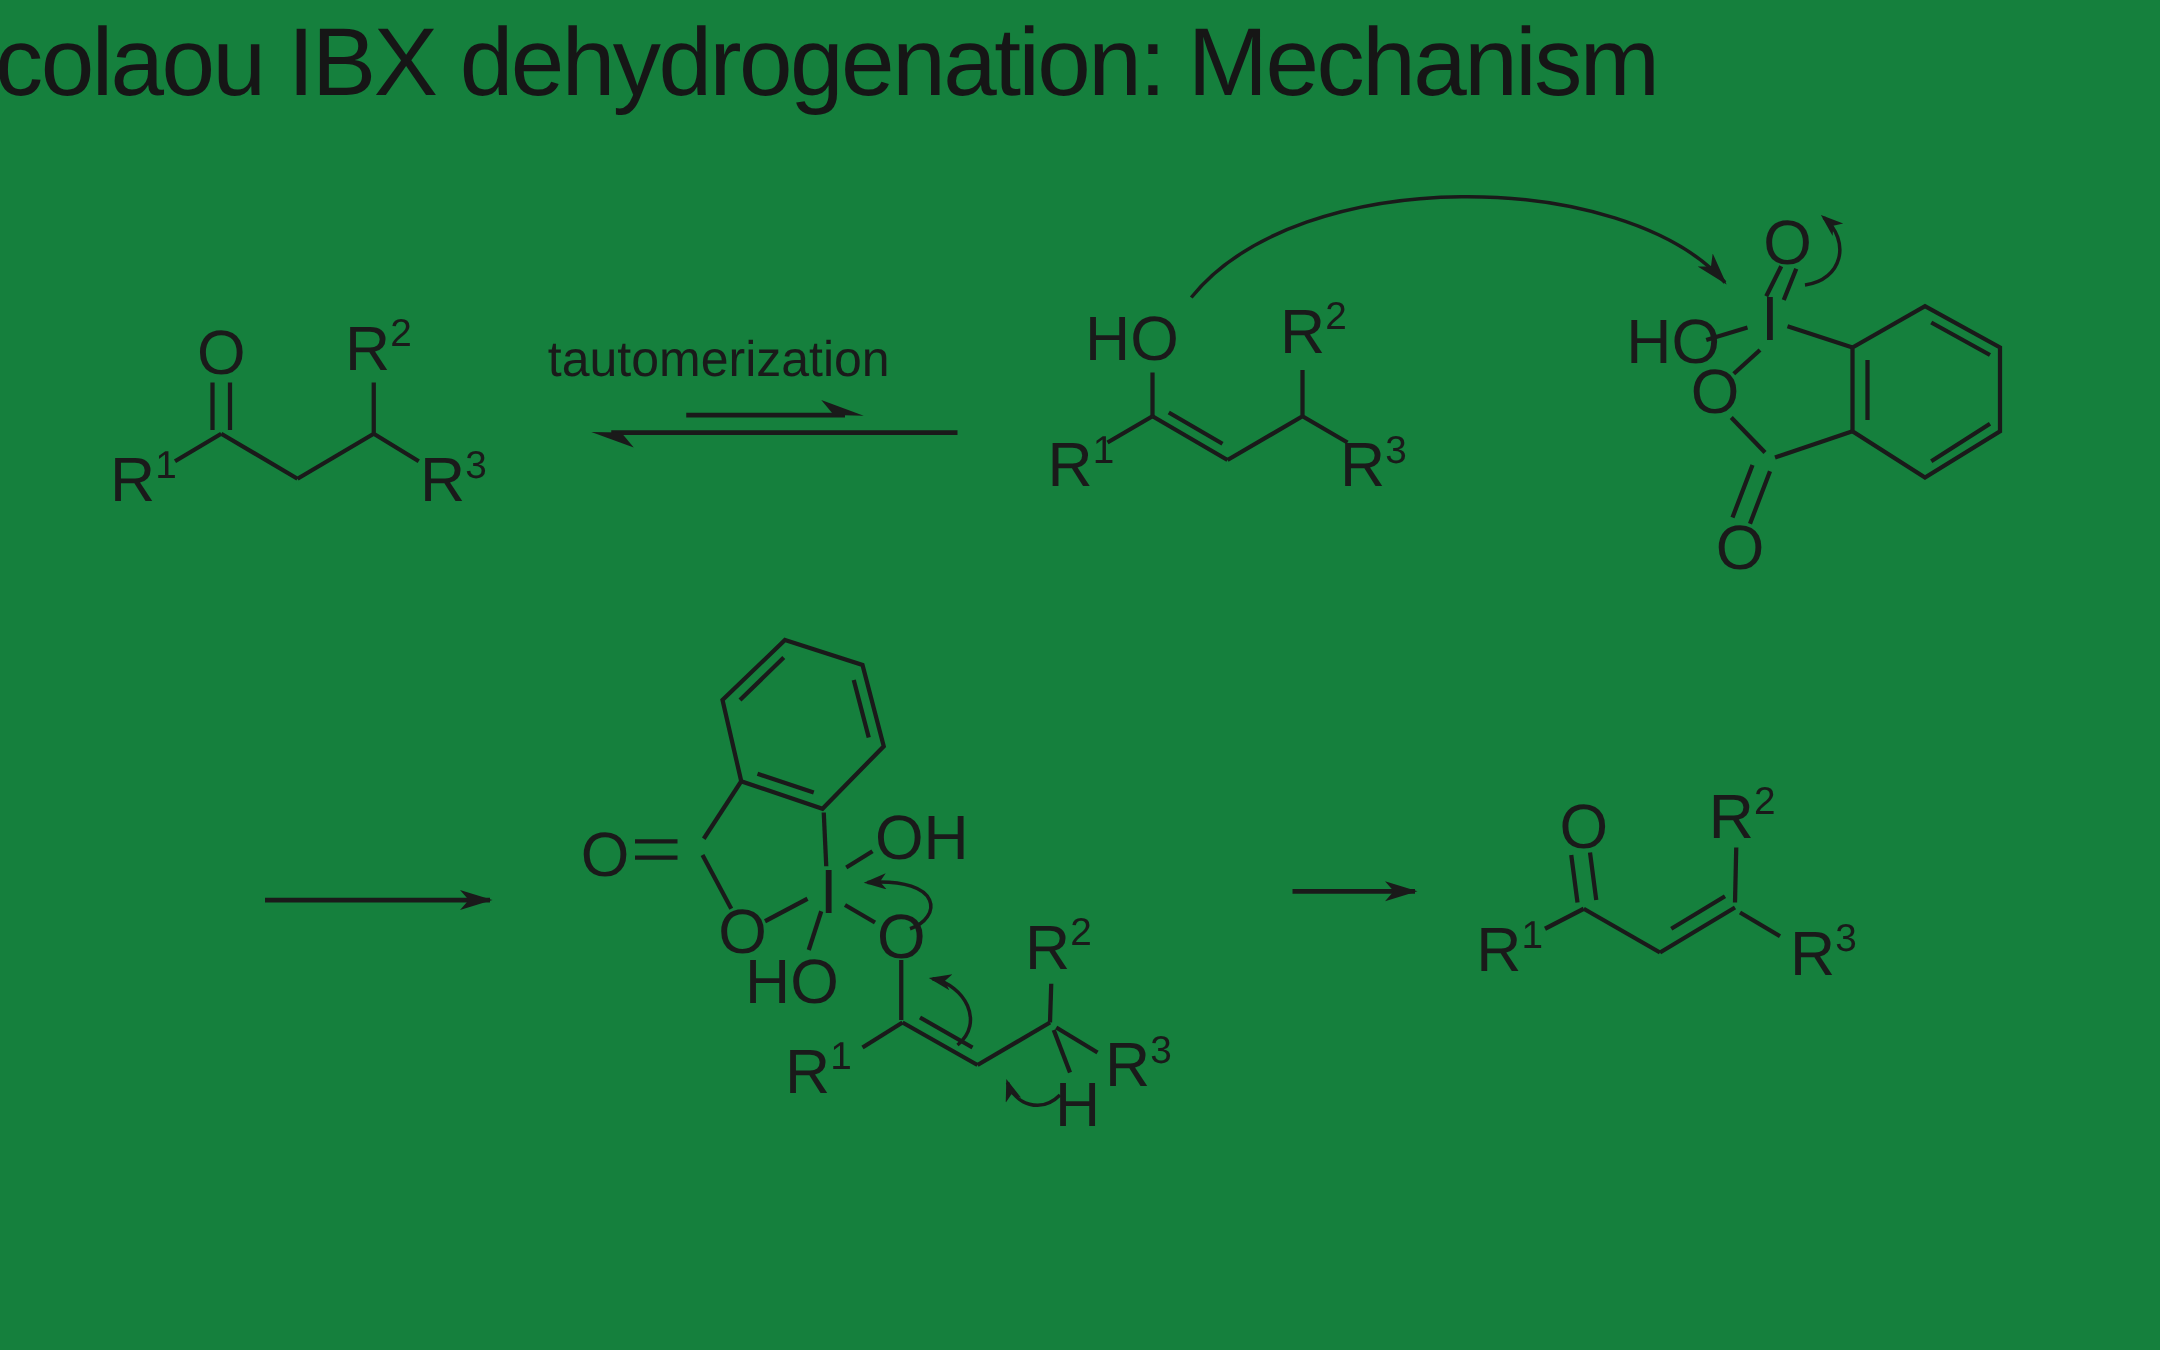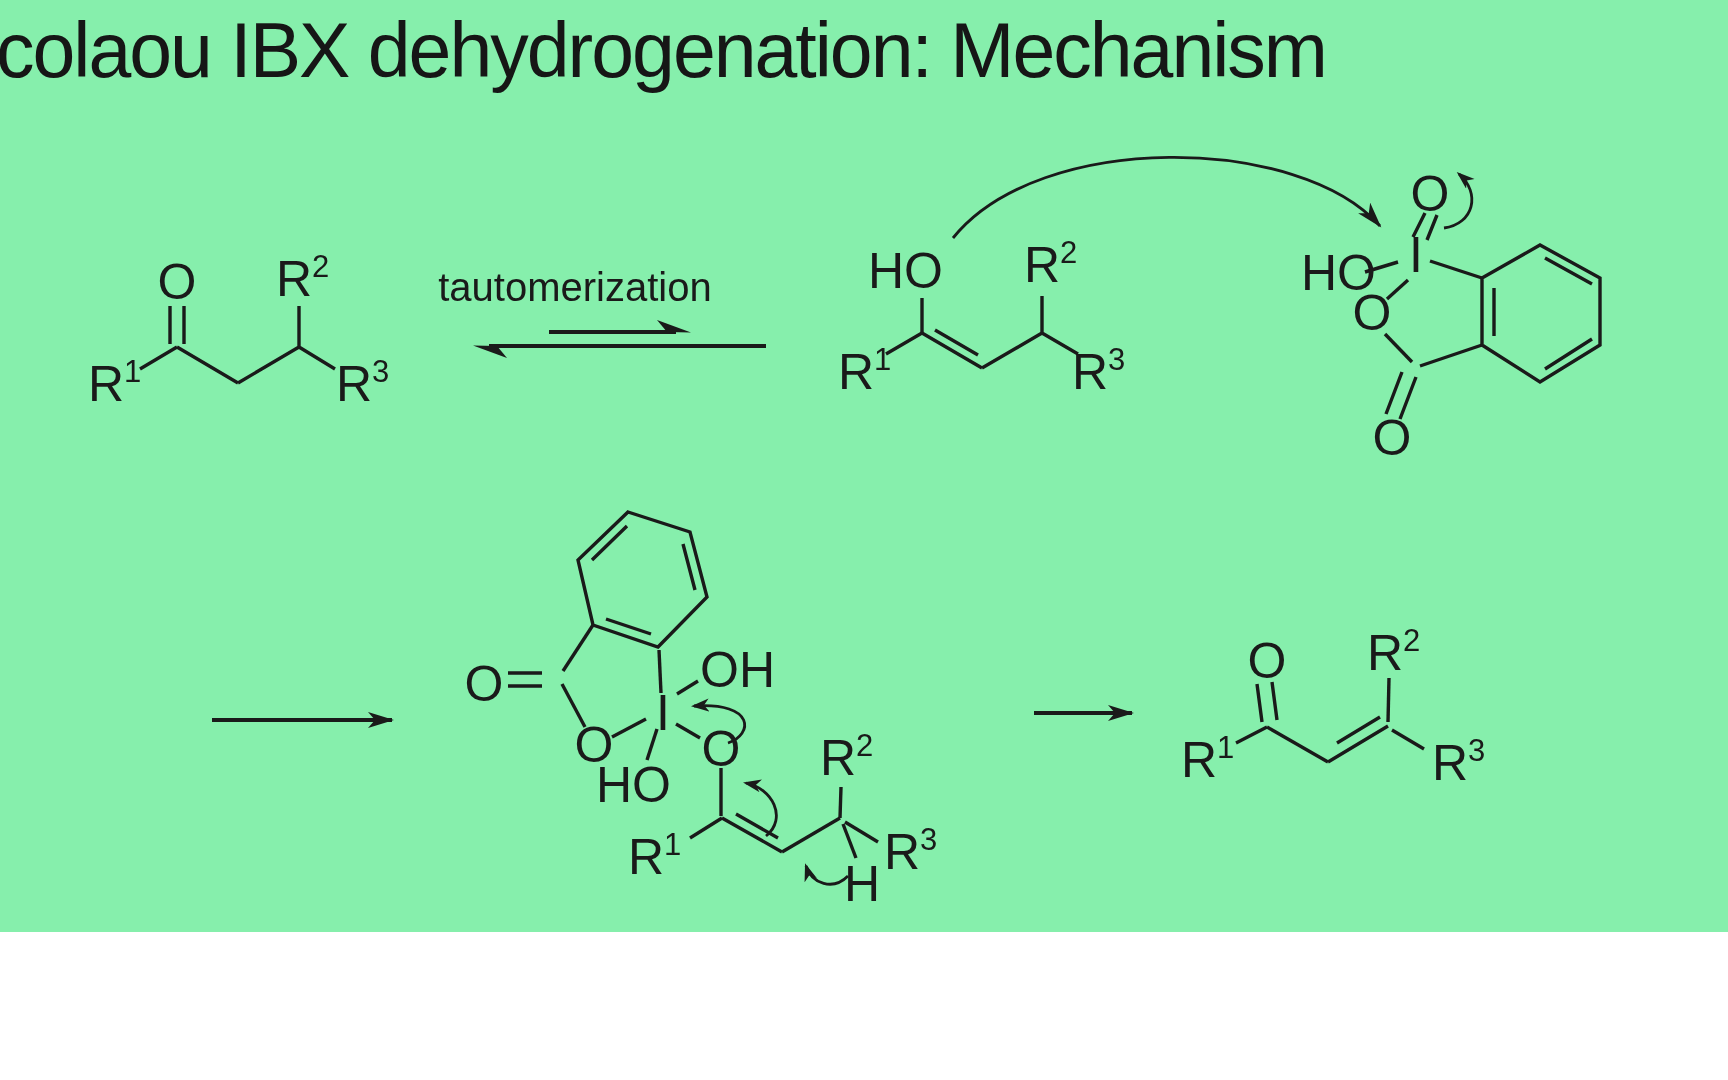--- a/index.html
+++ b/index.html
@@ -1,16 +1,16 @@
 <!DOCTYPE html>
 <html><head>
 <meta charset="utf-8">
 <style>
   html,body{margin:0;padding:0;background:#ffffff;}
-  .slide{position:relative;width:1728px;height:932px;background:#86efac;overflow:hidden;
+  .slide{position:relative;width:1728px;height:1080px;background:#15803d;overflow:hidden;
          font-family:"Liberation Sans",sans-serif;}
   .slide-title{position:absolute;left:-4px;top:6px;font-size:77px;font-weight:300;
                letter-spacing:-2px;color:#161616;white-space:nowrap;}
   svg{position:absolute;left:0;top:0;}
   .bond{stroke:#1a1a1a;stroke-width:3.4;fill:none;}
   .arrowline{stroke:#1a1a1a;stroke-width:3.8;fill:none;}
   .curlline{stroke:#1a1a1a;stroke-width:2.8;fill:none;}
   .head{fill:#1a1a1a;stroke:none;}
   .atom{font-family:"Liberation Sans",sans-serif;font-size:50px;fill:#1a1a1a;}
   .mid{text-anchor:middle;}

